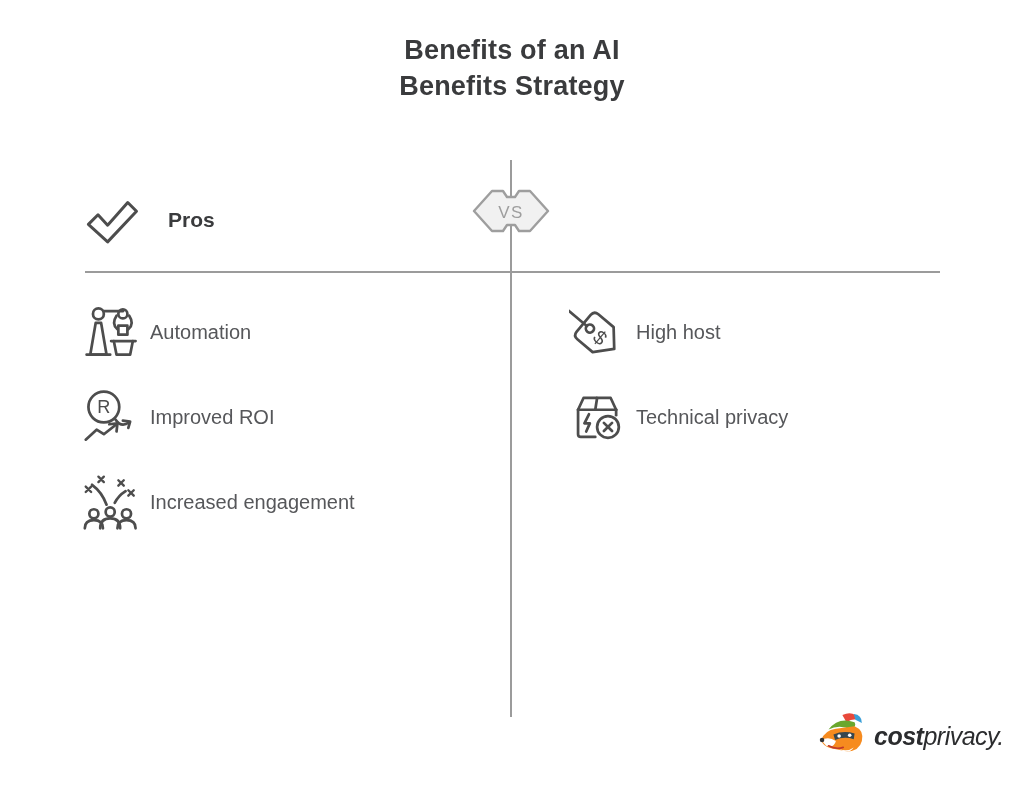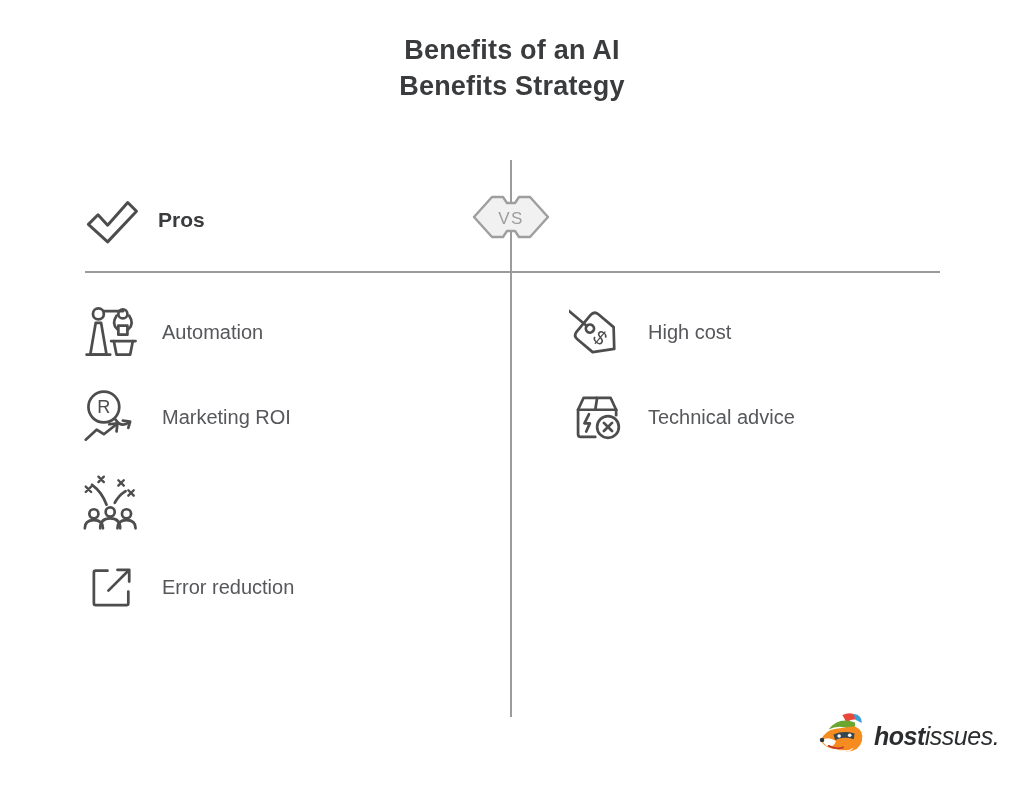--- a/index.html
+++ b/index.html
@@ -6,29 +6,29 @@
   .canvas{
     position:relative;width:1024px;height:785px;background:#ffffff;overflow:hidden;
     font-family:"Liberation Sans","DejaVu Sans",sans-serif;color:#3a3b3d;border-radius:17px;
   }
   .title{
     position:absolute;top:32px;left:0;width:100%;text-align:center;
     font-size:27px;font-weight:700;line-height:36px;color:#3a3b3d;letter-spacing:.2px;
   }
   .vline{position:absolute;left:510px;top:160px;width:2px;height:557px;background:#9b9b9b;}
   .hline{position:absolute;left:85px;top:271px;width:855px;height:2px;background:#9b9b9b;}
-  .vs-badge{position:absolute;left:472px;top:188px;width:78px;height:58px;}
-  .col-header{position:absolute;display:flex;align-items:center;gap:18px;}
+  .vs-badge{position:absolute;left:472px;top:182px;width:78px;height:58px;}
+  .col-header{position:absolute;display:flex;align-items:center;gap:28px;}
   .col-header.pros{left:84px;top:192px;}
   .col-header.cons{left:570px;top:192px;}
   .col-header .hlabel{font-size:21px;font-weight:700;color:#3a3b3d;}
   .items{position:absolute;display:flex;flex-direction:column;}
   .items.left{left:82px;top:302px;}
   .items.right{left:568px;top:302px;}
-  .item{display:flex;align-items:center;gap:20px;height:60px;margin-bottom:25px;}
+  .item{display:flex;align-items:center;gap:8px;height:60px;margin-bottom:25px;}
   .item .ilabel{font-size:20px;color:#56575a;white-space:nowrap;}
   .icon-box{width:60px;height:60px;flex:0 0 60px;display:flex;align-items:center;justify-content:center;}
   .logo{position:absolute;left:818px;top:710px;display:flex;align-items:center;gap:4px;}
   .logo-text{font-size:25px;font-style:italic;color:#2b2c2e;letter-spacing:-0.5px;}
   .logo-text .bold{font-weight:700;}
   svg.outline{stroke:#4d4d4d;fill:none;stroke-width:3;stroke-linecap:round;stroke-linejoin:round;}
   svg text{stroke:none;}
 </style>
 </head>
 <body>
@@ -83,21 +83,21 @@
       <div class="icon-box">
         <svg class="outline" width="58" height="58" viewBox="0 0 64 64">
           <circle cx="23" cy="21" r="17"></circle>
           <text x="23" y="28" text-anchor="middle" font-size="20" fill="#4d4d4d" font-family="Liberation Sans, sans-serif">R</text>
           <path d="M36 35 Q42 44 51 38"></path>
           <path d="M44 36 L52 37 L50 44"></path>
           <path d="M3 57 L15 46 L23 51 L37 40"></path>
           <path d="M29 40 L38 39 L37 48"></path>
         </svg>
       </div>
-      <span class="ilabel">Marketing ROI</span>
+      <span class="ilabel">Improved ROI</span>
     </div>
 
     <div class="item">
       <div class="icon-box">
         <svg class="outline" width="58" height="58" viewBox="0 0 64 64">
           <circle cx="12" cy="45" r="5"></circle>
           <circle cx="30" cy="43" r="5"></circle>
           <circle cx="48" cy="45" r="5"></circle>
           <path d="M2 61 Q2 52 12 52 Q22 52 22 61"></path>
           <path d="M19 61 Q19 50 30 50 Q41 50 41 61"></path>
@@ -105,80 +105,71 @@
           <path d="M26 35 Q21 21 10 13"></path>
           <path d="M35 33 Q39 25 47 20"></path>
           <g stroke-width="2.6">
             <path d="M17 4 L23 10 M23 4 L17 10"></path>
             <path d="M3 15 L9 21 M9 15 L3 21"></path>
             <path d="M39 8 L45 14 M45 8 L39 14"></path>
             <path d="M50 19 L56 25 M56 19 L50 25"></path>
           </g>
         </svg>
       </div>
+      <span class="ilabel">Increased engagement</span>
     </div>
 
-    <div class="item">
-      <div class="icon-box">
-        <svg class="outline" width="58" height="58" viewBox="0 0 64 64">
-          <path d="M27 14 H14 Q12 14 12 16 V50 Q12 52 14 52 H48 Q50 52 50 50 V37"></path>
-          <path d="M28 36 L50 14"></path>
-          <path d="M38 13 H51 V26"></path>
-        </svg>
-      </div>
-      <span class="ilabel">Error reduction</span>
-    </div>
 
   </div>
 
   <div class="items right">
 
     <div class="item">
       <div class="icon-box">
         <svg class="outline" width="58" height="58" viewBox="0 0 64 64">
           <g transform="rotate(40 30 34)">
             <path d="M12 22 Q12 16 18 16 H40 L56 34 L40 52 H18 Q12 52 12 46 Z"></path>
             <circle cx="21" cy="34" r="4.5"></circle>
             <path d="M16.5 34 L-10 34"></path>
             <text x="36" y="42" text-anchor="middle" font-size="22" fill="#4d4d4d" font-family="Liberation Sans, sans-serif">$</text>
           </g>
         </svg>
       </div>
-      <span class="ilabel">High cost</span>
+      <span class="ilabel">High host</span>
     </div>
 
     <div class="item">
       <div class="icon-box">
         <svg class="outline" width="58" height="58" viewBox="0 0 64 64">
           <path d="M10 24 L16 11 H46 L52 24"></path>
           <path d="M31 11 L29 24"></path>
           <path d="M10 24 V51 Q10 54 13 54 H29"></path>
           <path d="M52 24 V30"></path>
           <path d="M10 24 H52"></path>
           <path d="M22 29 L17 39 H23 L19 48"></path>
           <circle cx="43" cy="43" r="12" fill="#ffffff"></circle>
           <path d="M38.5 38.5 L47.5 47.5 M47.5 38.5 L38.5 47.5"></path>
         </svg>
       </div>
-      <span class="ilabel">Technical advice</span>
+      <span class="ilabel">Technical privacy</span>
     </div>
 
 
   </div>
 
   <div class="logo">
     <svg width="52" height="52" viewBox="0 0 64 64">
       <path d="M30 6 Q44 0 52 12 Q42 10 35 15 Z" fill="#e8483a"></path>
       <path d="M44 5 Q54 6 54 16 L46 12 Z" fill="#3a9fd8"></path>
       <path d="M13 24 Q25 8 45 15 Q48 20 41 24 Q26 17 13 24 Z" fill="#6aa72e"></path>
       <path d="M4 37 Q8 25 22 23 L45 20 Q57 25 54 38 Q51 50 36 51 L16 47 Q6 45 4 37 Z" fill="#f68b1f"></path>
       <path d="M4 37 Q13 32 22 38 Q20 47 10 44 Z" fill="#ffffff"></path>
       <path d="M26 48 Q36 52 44 46 Q40 52 32 51 Z" fill="#ffffff"></path>
       <path d="M19 30 Q32 25 45 29 L44 36 Q32 32 21 37 Z" fill="#37474f"></path>
       <circle cx="26" cy="32" r="2.2" fill="#ffffff"></circle>
       <circle cx="39" cy="31" r="2.2" fill="#ffffff"></circle>
       <circle cx="5" cy="37" r="2.8" fill="#333333"></circle>
       <path d="M13 44 Q22 49 31 46" stroke="#c0392b" stroke-width="2" fill="none" stroke-linecap="round"></path>
     </svg>
-    <span class="logo-text"><span class="bold">host</span><span>issues.</span></span>
+    <span class="logo-text"><span class="bold">cost</span><span>privacy.</span></span>
   </div>
 
 </div>
 
 </body></html>

